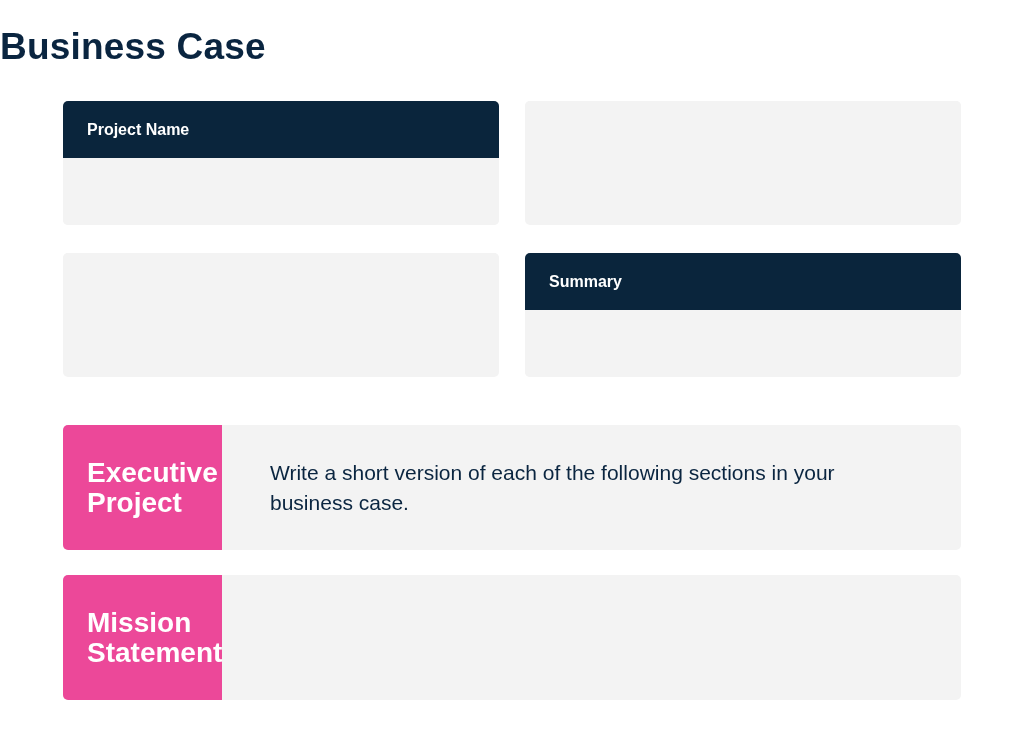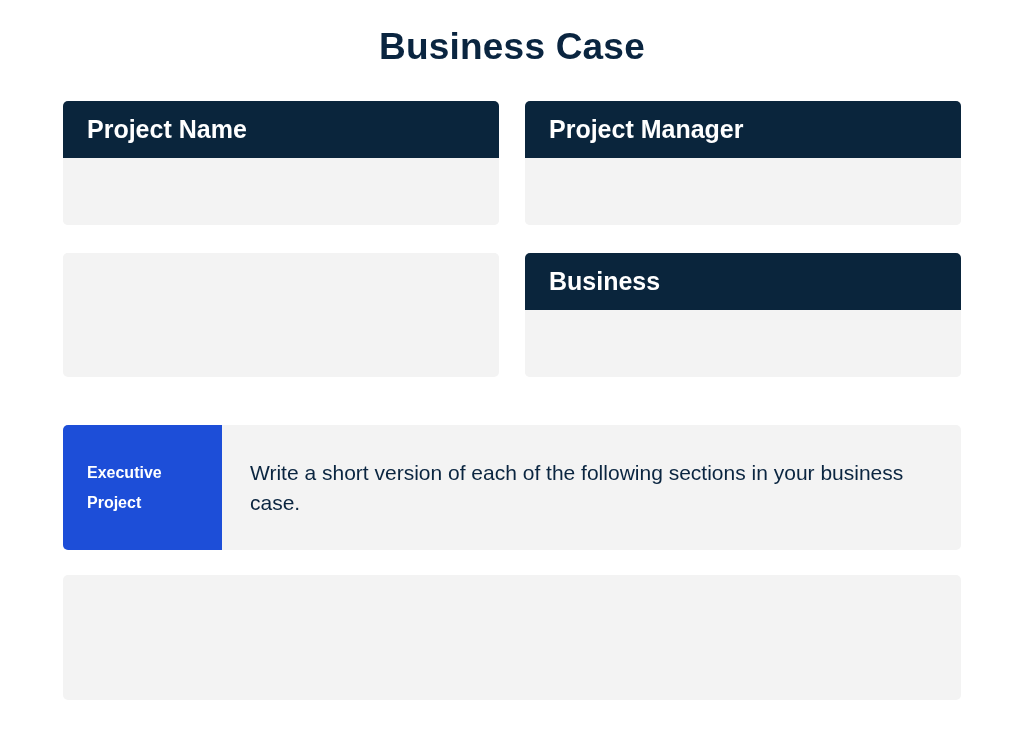--- a/index.html
+++ b/index.html
@@ -1,75 +1,80 @@
 <!DOCTYPE html>
 <html><head>
   <meta charset="utf-8">
   <style>
     * { box-sizing: border-box; margin: 0; padding: 0; }
     html, body { width: 1024px; height: 746px; background: #ffffff; overflow: hidden; }
     body { font-family: "Liberation Sans", "DejaVu Sans", sans-serif; color: #0a2540; position: relative; }
     .title {
       position: absolute; top: 26px; left: 0; width: 1024px;
-      text-align: center; font-size: 37px; font-weight: bold; color: #0a2540; letter-spacing: 0.2px;
+      font-size: 37px; font-weight: bold; color: #0a2540; letter-spacing: 0.2px;
     }
     .field-card {
       position: absolute; width: 436px; height: 124px; border-radius: 5px; overflow: hidden;
       background: #f3f3f3;
     }
     .field-header {
       height: 57px; background: #0a253c; color: #ffffff;
-      font-size: 25px; font-weight: bold; padding-left: 24px;
+      font-size: 16px; font-weight: bold; padding-left: 24px;
       display: flex; align-items: center;
     }
     .field-body { height: 67px; background: #f3f3f3; }
     .section-row {
       position: absolute; left: 63px; width: 898px; height: 125px;
       border-radius: 5px; overflow: hidden; background: #f3f3f3; display: flex;
     }
     .section-label {
-      width: 159px; height: 100%; background: #1d4ed8; color: #ffffff;
-      font-size: 16px; font-weight: bold; line-height: 30px;
+      width: 159px; height: 100%; background: #ec4899; color: #ffffff;
+      font-size: 28px; font-weight: bold; line-height: 30px;
       padding-left: 24px; display: flex; align-items: center;
     }
     .section-desc {
-      flex: 1; display: flex; align-items: center; padding-left: 28px; padding-right: 40px;
+      flex: 1; display: flex; align-items: center; padding-left: 48px; padding-right: 40px;
       font-size: 21px; line-height: 30px; color: #0a2540;
     }
   </style>
 </head>
 <body>
 
 <h1 class="title">Business Case</h1>
 
 <div class="field-card" style="left:63px; top:101px;">
   <div class="field-header">Project Name</div>
   <div class="field-body"></div>
 </div>
 
 <div class="field-card" style="left:525px; top:101px;">
-  <div class="field-header">Project Manager</div>
   <div class="field-body"></div>
 </div>
 
 <div class="field-card" style="left:63px; top:253px;">
   <div class="field-body"></div>
 </div>
 
 <div class="field-card" style="left:525px; top:253px;">
-  <div class="field-header">Business</div>
+  <div class="field-header">Summary</div>
   <div class="field-body"></div>
 </div>
 
 <div class="section-row" style="top:425px;">
   <div class="section-label">
     <div>
       <div>Executive</div>
       <div>Project</div>
     </div>
   </div>
   <div class="section-desc">
     <span style="max-width:660px; display:block;">Write a short version of each of the following sections in your business case.</span>
   </div>
 </div>
 
 <div class="section-row" style="top:575px;">
+  <div class="section-label">
+    <div>
+      <div>Mission</div>
+      <div>Statement</div>
+    </div>
+  </div>
 </div>
 
 </body></html>

